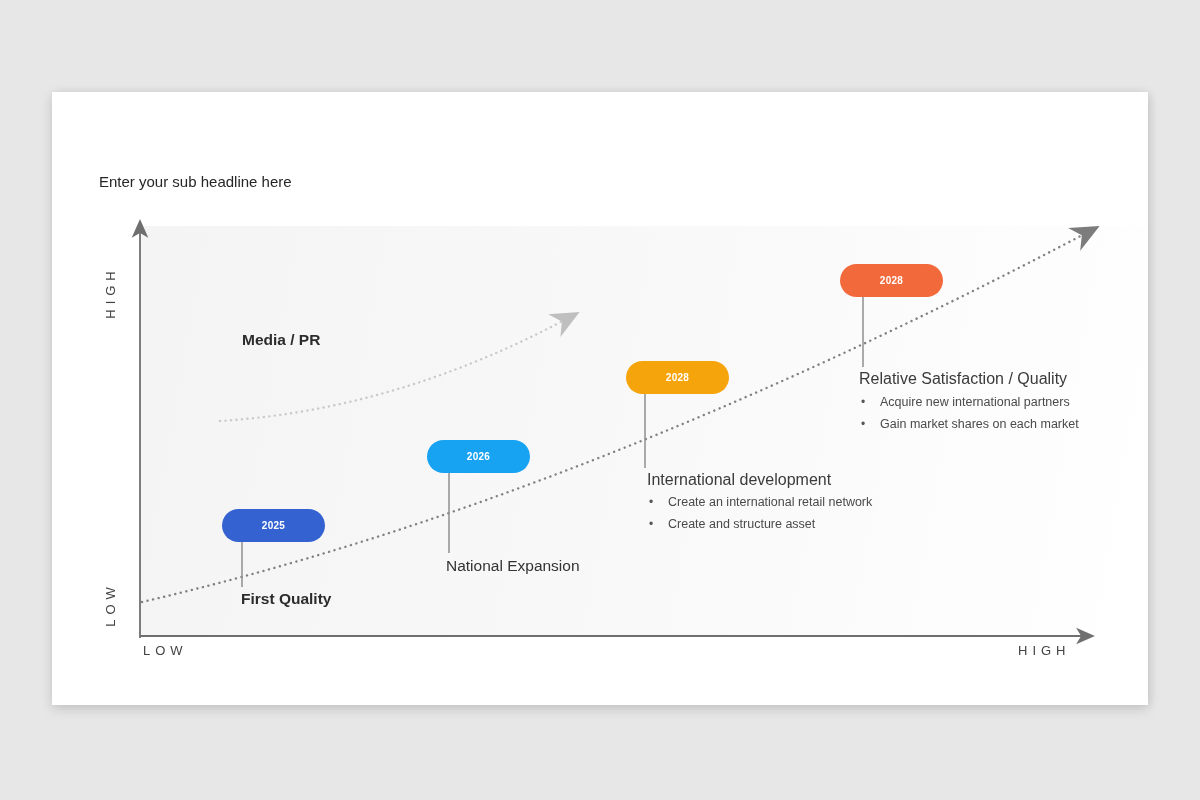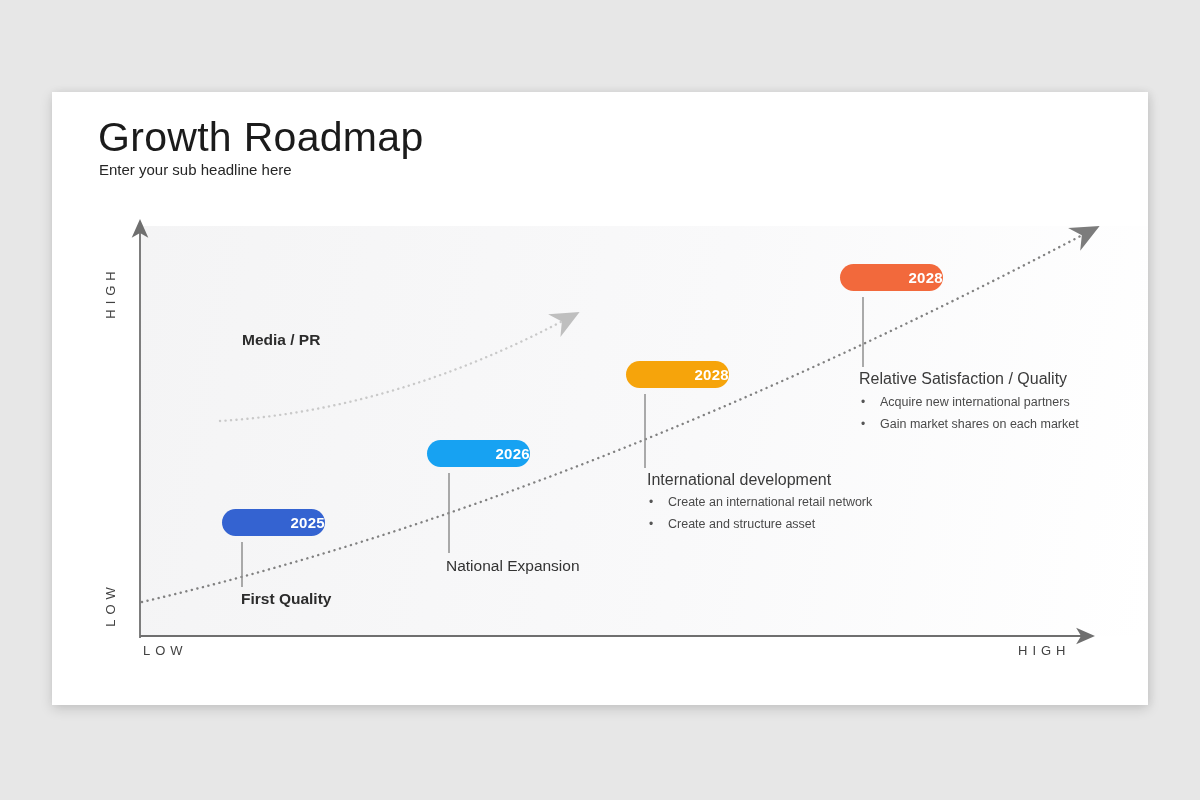--- a/index.html
+++ b/index.html
@@ -13,33 +13,33 @@
   .slide {
     position:absolute; left:52px; top:92px; width:1096px; height:613px;
     background:#ffffff;
     box-shadow:0 4px 12px rgba(0,0,0,0.14), 2px 0 8px rgba(0,0,0,0.06);
   }
   .title {
     position:absolute; left:46px; top:22px;
     font-size:41px; font-weight:400; color:#1b1b1b; letter-spacing:0.3px;
   }
   .subtitle {
-    position:absolute; left:47px; top:69px;
+    position:absolute; left:47px; top:81px;
     font-size:15px; color:#262626;text-align:right;
   }
   .plot-bg {
     position:absolute; left:89px; top:134px; width:1007px; height:410px;
     background:linear-gradient(100deg, #f4f4f5 0%, #f9f9fa 55%, #ffffff 100%);
   }
   svg.overlay { position:absolute; left:0; top:0; width:1096px; height:613px; }
 
   .pill {
-    position:absolute; width:103px; height:27px; border-radius:17px;
-    color:#ffffff; font-weight:bold; font-size:15px;
-    display:flex; align-items:center; justify-content:flex-end;
+    position:absolute; width:103px; height:33px; border-radius:17px;
+    color:#ffffff; font-weight:bold; font-size:10px;
+    display:flex; align-items:center; justify-content:center;
     letter-spacing:0.3px;
   }
   .pill-2025 { left:170px; top:417px; }
   .pill-2026 { left:375px; top:348px; }
   .pill-2027 { left:574px; top:269px; }
   .pill-2028 { left:788px; top:172px; }
 
   .ms-label { position:absolute; color:#333333; font-size:15.5px; white-space:nowrap; }
   .ms-label.bold { font-weight:bold; color:#2c2c2c; }
   .label-2025 { left:189px; top:498px; }
@@ -66,21 +66,20 @@
   .y-high { left:18px; top:193px; }
   .y-low  { left:18px; top:505px; }
   .x-low  { left:91px; top:551px; }
   .x-high { left:966px; top:551px; }
 </style>
 </head>
 <body>
 
 <div class="slide">
 
-  <h1 class="title">Growth Roadmap</h1>
   <div class="subtitle">Enter your sub headline here</div>
 
   <div class="plot-bg"></div>
 
   <svg class="overlay" viewBox="0 0 1096 613">
     <defs>
       <marker id="ah-axis" viewBox="0 0 10 10" refX="7" refY="5" markerWidth="11" markerHeight="11" orient="auto">
         <path d="M0,0.8 L9.5,5 L0,9.2 L2.5,5 z" fill="#6f6f6f"></path>
       </marker>
       <marker id="ah-curve" viewBox="0 0 10 10" refX="7" refY="5" markerWidth="12" markerHeight="12" orient="auto">

